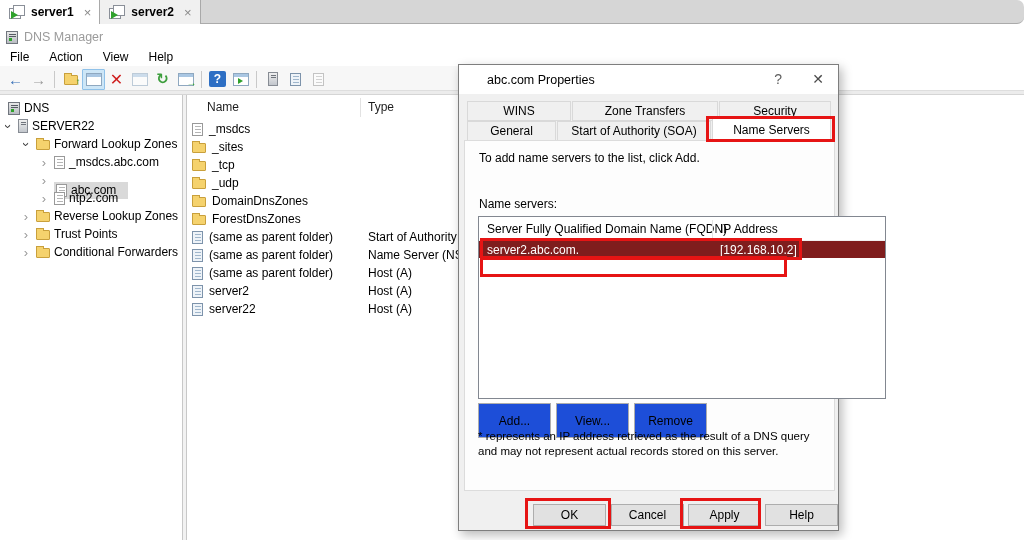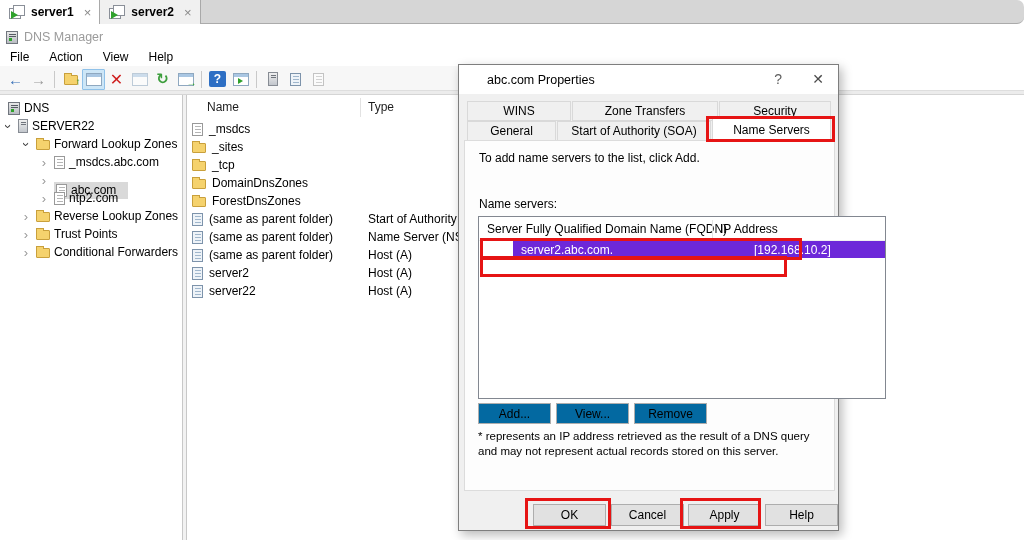--- a/index.html
+++ b/index.html
@@ -85,22 +85,22 @@
   .d-instr { position:absolute; left:20px; top:86px; font-size:12px; }
   .d-nslabel { position:absolute; left:20px; top:132px; font-size:12px; }
   .d-listbox { position:absolute; left:19px; top:151px; width:408px; height:183px; background:#fff; border:1px solid #828790; }
   .d-lb-header { position:relative; height:24px; border-bottom:1px solid #f0f0f0; }
   .d-lb-h1 { position:absolute; left:8px; top:5px; font-size:12px; }
   .d-lb-h2 { position:absolute; left:241px; top:5px; font-size:12px; }
   .d-lb-hsep { position:absolute; left:233px; top:3px; width:1px; height:18px; background:#e2e2e2; }
   .d-row { position:relative; height:17px; display:flex; align-items:center; font-size:12px; }
   .d-row .fqdn { margin-left:8px; }
   .d-row .ip { position:absolute; left:241px; }
-  .d-row.sel { background:#6d28d9; color:#fff;margin-left:34px; }
-  .dbtn { position:absolute; width:73px; height:21px; background:#0369a1; border:1px solid #adadad; font-size:12px; display:flex; align-items:center; justify-content:center; }
+  .d-row.sel { background:#7f1d1d; color:#fff; }
+  .dbtn { position:absolute; width:73px; height:35px; background:#1d4ed8; border:1px solid #adadad; font-size:12px; display:flex; align-items:center; justify-content:center; }
   .d-foot { position:absolute; left:19px; top:364px; width:348px; font-size:11.5px; line-height:15px; }
   .fbtn { position:absolute; top:439px; width:73px; height:22px; background:#e1e1e1; border:1px solid #adadad; font-size:12px; display:flex; align-items:center; justify-content:center; }
 
   
   .redbox { position:absolute; border:3px solid #e61414; z-index:20; pointer-events:none; }
 </style>
 </head>
 <body>
 
 <div class="screen">
@@ -240,20 +240,25 @@
       <span class="rtype"></span>
     </div>
     <div class="lrow">
       <span class="ric ico ico-folder"></span>
       <span class="rname">_sites</span>
       <span class="rtype"></span>
     </div>
     <div class="lrow">
       <span class="ric ico ico-folder"></span>
       <span class="rname">_tcp</span>
+      <span class="rtype"></span>
+    </div>
+    <div class="lrow">
+      <span class="ric ico ico-folder"></span>
+      <span class="rname">_udp</span>
       <span class="rtype"></span>
     </div>
     <div class="lrow">
       <span class="ric ico ico-folder"></span>
       <span class="rname">DomainDnsZones</span>
       <span class="rtype"></span>
     </div>
     <div class="lrow">
       <span class="ric ico ico-folder"></span>
       <span class="rname">ForestDnsZones</span>

